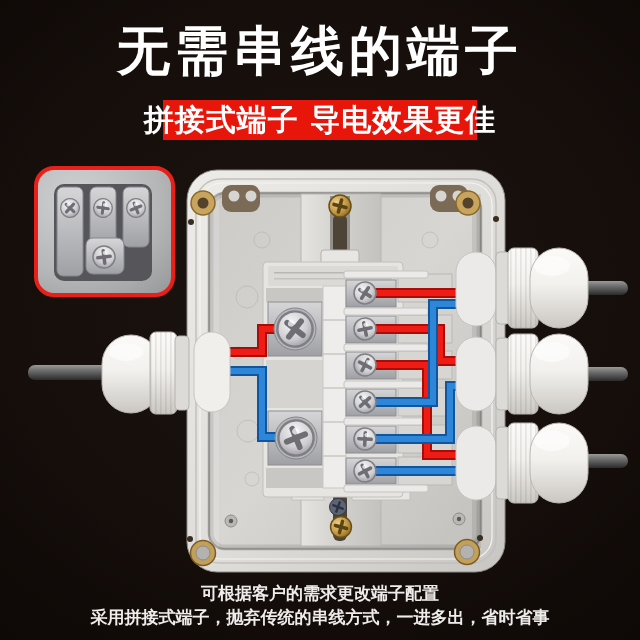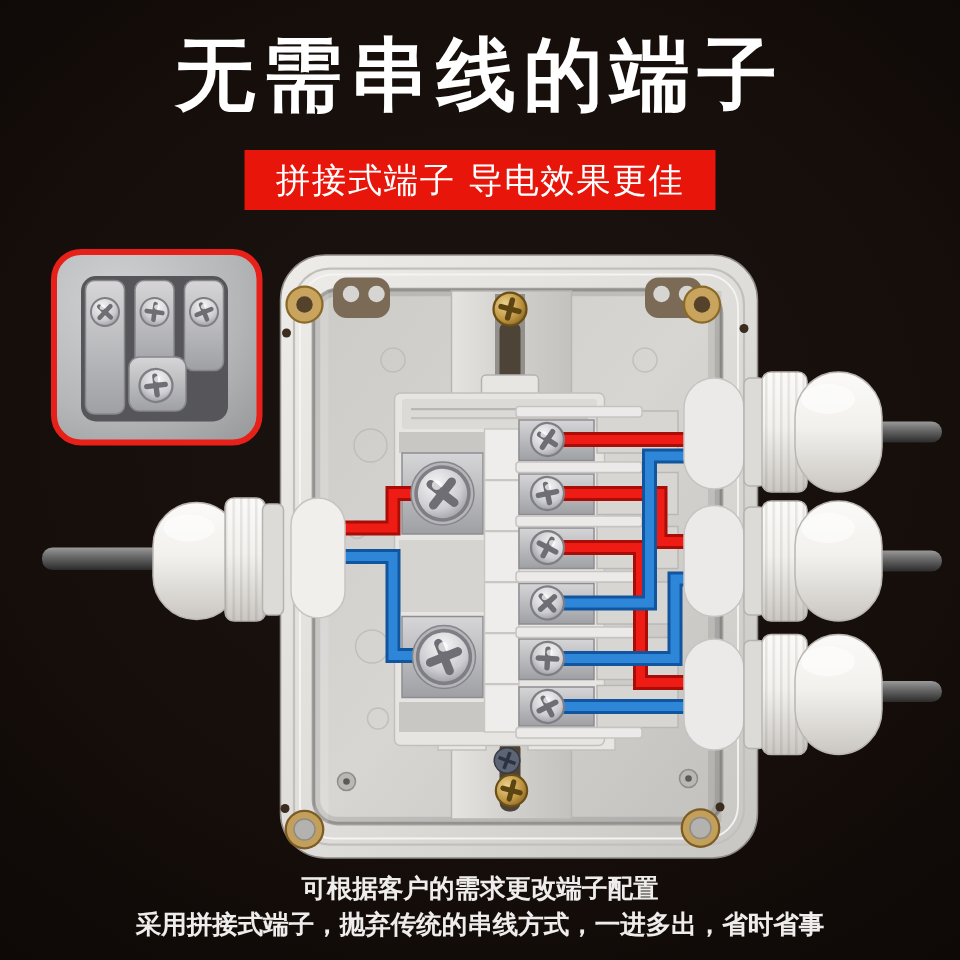--- a/index.html
+++ b/index.html
@@ -14,21 +14,21 @@
     font-family:"DejaVu Sans","Liberation Sans",sans-serif;
   }
   .title{
     position:absolute;left:0;top:22px;width:640px;text-align:center;
     color:var(--text-white);font-size:53px;font-weight:900;letter-spacing:5px;line-height:1.1;
     margin:0;
   }
   .banner{
     position:absolute;left:163px;top:100px;width:314px;height:40px;
     background:var(--banner-red);
-    color:var(--text-white);font-size:23px;font-weight:normal;letter-spacing:1px;
+    color:var(--text-white);font-size:30px;font-weight:bold;letter-spacing:1px;
     display:flex;align-items:center;justify-content:center;white-space:nowrap;
   }
   .caption{
     position:absolute;left:0;top:581px;width:640px;text-align:center;
     color:#efedec;font-size:17px;font-weight:bold;line-height:24px;
   }
   svg{position:absolute;left:0;top:0;}
   .wire-red-edge{fill:none;stroke:var(--wire-red-dark);stroke-width:10;stroke-linejoin:miter;stroke-linecap:butt;}
   .wire-red-core{fill:none;stroke:var(--wire-red);stroke-width:6;stroke-linejoin:miter;stroke-linecap:butt;}
   .wire-blue-edge{fill:none;stroke:var(--wire-blue-dark);stroke-width:10;stroke-linejoin:miter;stroke-linecap:butt;}

